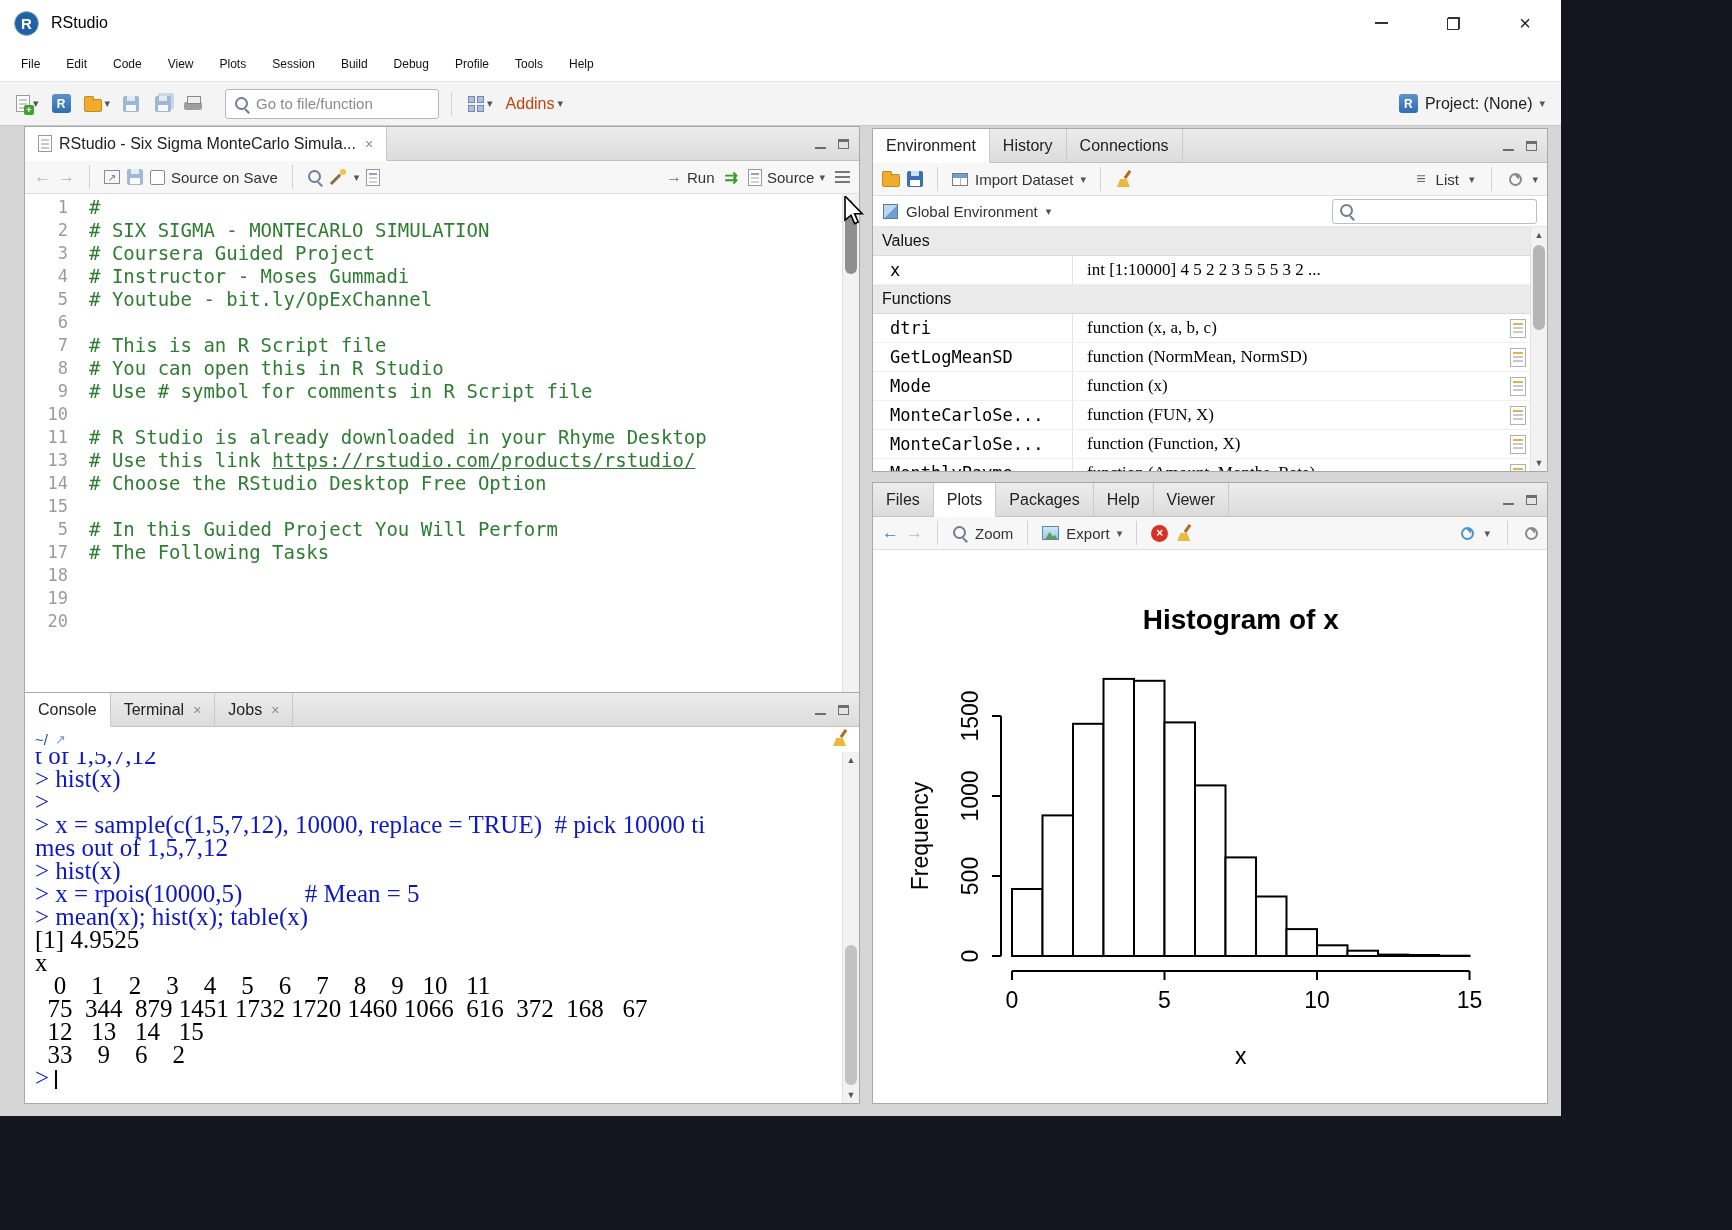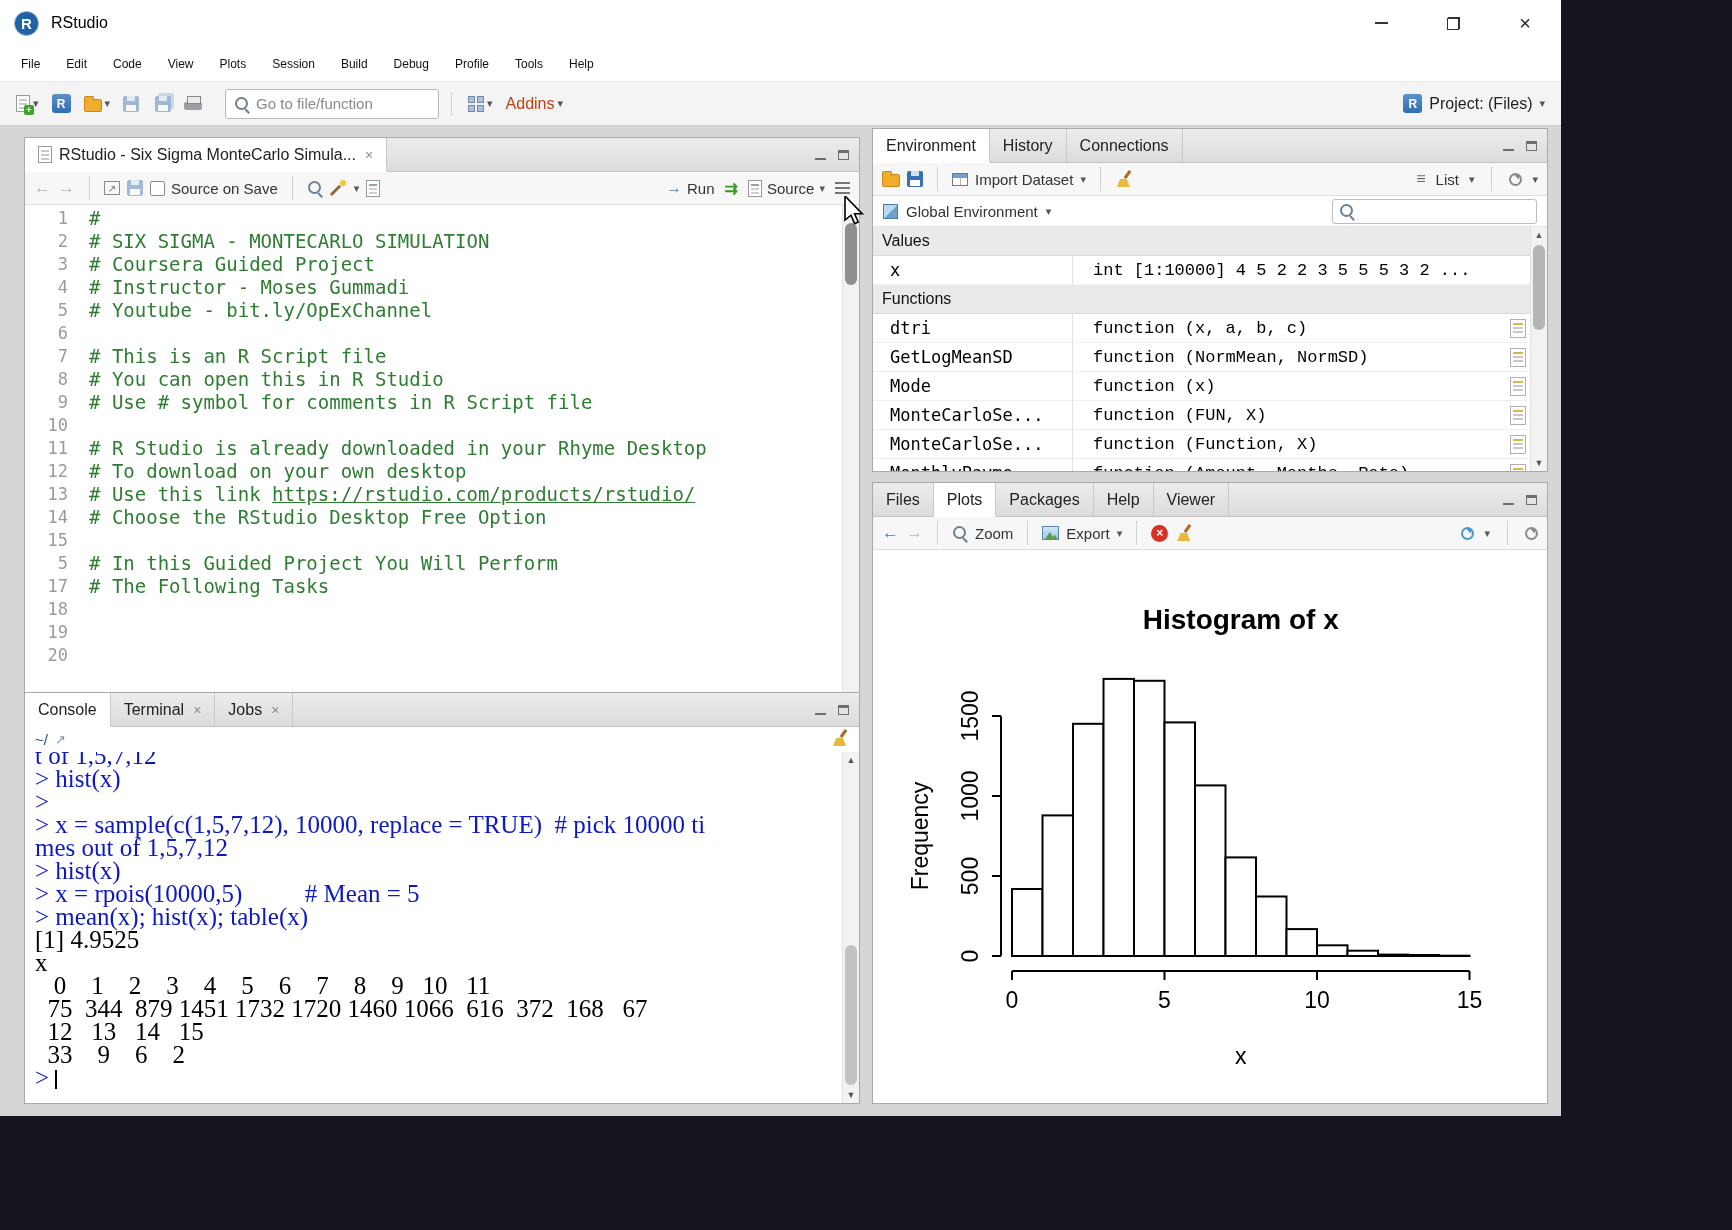--- a/index.html
+++ b/index.html
@@ -75,21 +75,21 @@
 .img-icon { width:17px; height:14px; background:linear-gradient(#cfe6f8,#9cc8ea); border:1px solid #5b87ad; position:relative; flex:none; }
 .img-icon::after { content:""; position:absolute; left:2px; bottom:0; width:12px; height:7px; background:#59a14f; clip-path:polygon(0 100%,35% 0,65% 70%,80% 40%,100% 100%); }
 .redx { width:17px; height:17px; border-radius:50%; background:#d93025; color:#fff; font-size:12px; font-weight:bold; display:flex; align-items:center; justify-content:center; flex:none; }
 .tb-arrow { font-size:17px; font-weight:bold; color:#4178be; }
 .tb-arrow.disabled { color:#b5b5b5; }
 .tb-arrow.light { color:#9fc0de; }
 
 
 .content { flex:1; position:relative; background:#d6d6d6; }
 .pane { position:absolute; background:#fff; border:1px solid #a9a9a9; display:flex; flex-direction:column; overflow:hidden; }
-#source-pane { left:24px; top:11px; width:836px; height:677px; }
+#source-pane { left:24px; top:0; width:836px; height:677px; }
 #console-pane { left:24px; top:566px; width:836px; height:412px; }
 #env-pane { left:872px; top:2px; width:676px; height:344px; }
 #plots-pane { left:872px; top:356px; width:676px; height:622px; }
 
 .tabbar { height:34px; background:linear-gradient(#ececec,#dcdcdc); border-bottom:1px solid #c2c2c2; display:flex; flex:none; }
 .tab { display:flex; align-items:center; gap:7px; padding:0 13px; font-size:16px; color:#222; border-right:1px solid #c9c9c9; }
 .tab.active { background:#fff; margin-bottom:-1px; border-bottom:1px solid #fff; }
 .tab-x { color:#8a8a8a; font-size:14px; margin-left:2px; }
 .pane-minmax { margin-left:auto; display:flex; align-items:center; gap:12px; padding:0 10px; }
 .pm-min { width:11px; height:2px; background:#6d6d6d; margin-top:8px; }
@@ -145,21 +145,21 @@
 .caret-bar { display:inline-block; width:2px; height:19px; background:#000; vertical-align:-3px; }
 
 
 .scope-row { height:31px; flex:none; display:flex; align-items:center; gap:8px; padding:0 10px; border-bottom:1px solid #e4e4e4; background:#fff; font-size:15px; color:#333; }
 .search-box { margin-left:auto; display:flex; align-items:center; gap:5px; width:205px; height:25px; border:1px solid #bdbdbd; border-radius:3px; background:#fff; padding:0 6px; }
 .search-box input { border:none; outline:none; width:100%; font-size:14px; font-family:"Liberation Sans",sans-serif; }
 .env-grid { flex:1; position:relative; overflow:hidden; padding-right:17px; }
 .env-section { height:29px; background:#eaeaea; border-bottom:1px solid #dadada; display:flex; align-items:center; padding-left:9px; font-size:16px; color:#111; }
 .env-row { height:29px; display:flex; align-items:center; border-bottom:1px solid #efefef; padding-right:4px; }
 .env-name { width:199px; flex:none; padding-left:17px; font-family:"DejaVu Sans Mono","Liberation Mono",monospace; font-size:17px; color:#000; overflow:hidden; white-space:nowrap; }
-.env-value { flex:1; align-self:stretch; display:flex; align-items:center; border-left:1px solid #e2e2e2; padding-left:20px; font-family:Liberation Mono, monospace; font-size:17px; color:#000; white-space:pre; overflow:hidden; }
+.env-value { flex:1; align-self:stretch; display:flex; align-items:center; border-left:1px solid #e2e2e2; padding-left:14px; font-family:Liberation Serif, serif; font-size:17px; color:#000; white-space:pre; overflow:hidden; }
 
 
 .plot-area { flex:1; display:flex; align-items:center; justify-content:center; background:#fff; }
 svg.hist { font-family:"Liberation Sans",sans-serif; }
 
 
 .mouse { position:absolute; left:843px; top:196px; z-index:50; }
 </style>
 </head>
 <body>
@@ -235,21 +235,21 @@
         </span>
         <span class="caret">▾</span>
       </span>
     <span class="tbtn">
         <span class="toolbar-label">Addins</span>
         <span class="caret">▾</span>
       </span>
     <div class="spacer"></div>
     <div class="project-btn">
       <span class="rcube">R</span>
-      <span>Project: (Files)</span>
+      <span>Project: (None)</span>
       <span class="caret">▾</span>
     </div>
   </div>
 
   <div class="content">
 
     <div class="pane" id="source-pane">
       <div class="tabbar">
         <div class="tab active">
           <span class="doc"></span>
@@ -330,24 +330,20 @@
               <span class="ln">9</span>
               <span class="code"># Use # symbol for comments in R Script file</span>
             </div>
             <div class="code-row">
               <span class="ln">10</span>
               <span class="code"></span>
             </div>
             <div class="code-row">
               <span class="ln">11</span>
               <span class="code"># R Studio is already downloaded in your Rhyme Desktop</span>
-            </div>
-            <div class="code-row">
-              <span class="ln">12</span>
-              <span class="code"># To download on your own desktop</span>
             </div>
             <div class="code-row">
               <span class="ln">13</span>
               <span class="code"><span># Use this link </span><span class="code-link">https://rstudio.com/products/rstudio/</span></span>
             </div>
             <div class="code-row">
               <span class="ln">14</span>
               <span class="code"># Choose the RStudio Desktop Free Option</span>
             </div>
             <div class="code-row">

